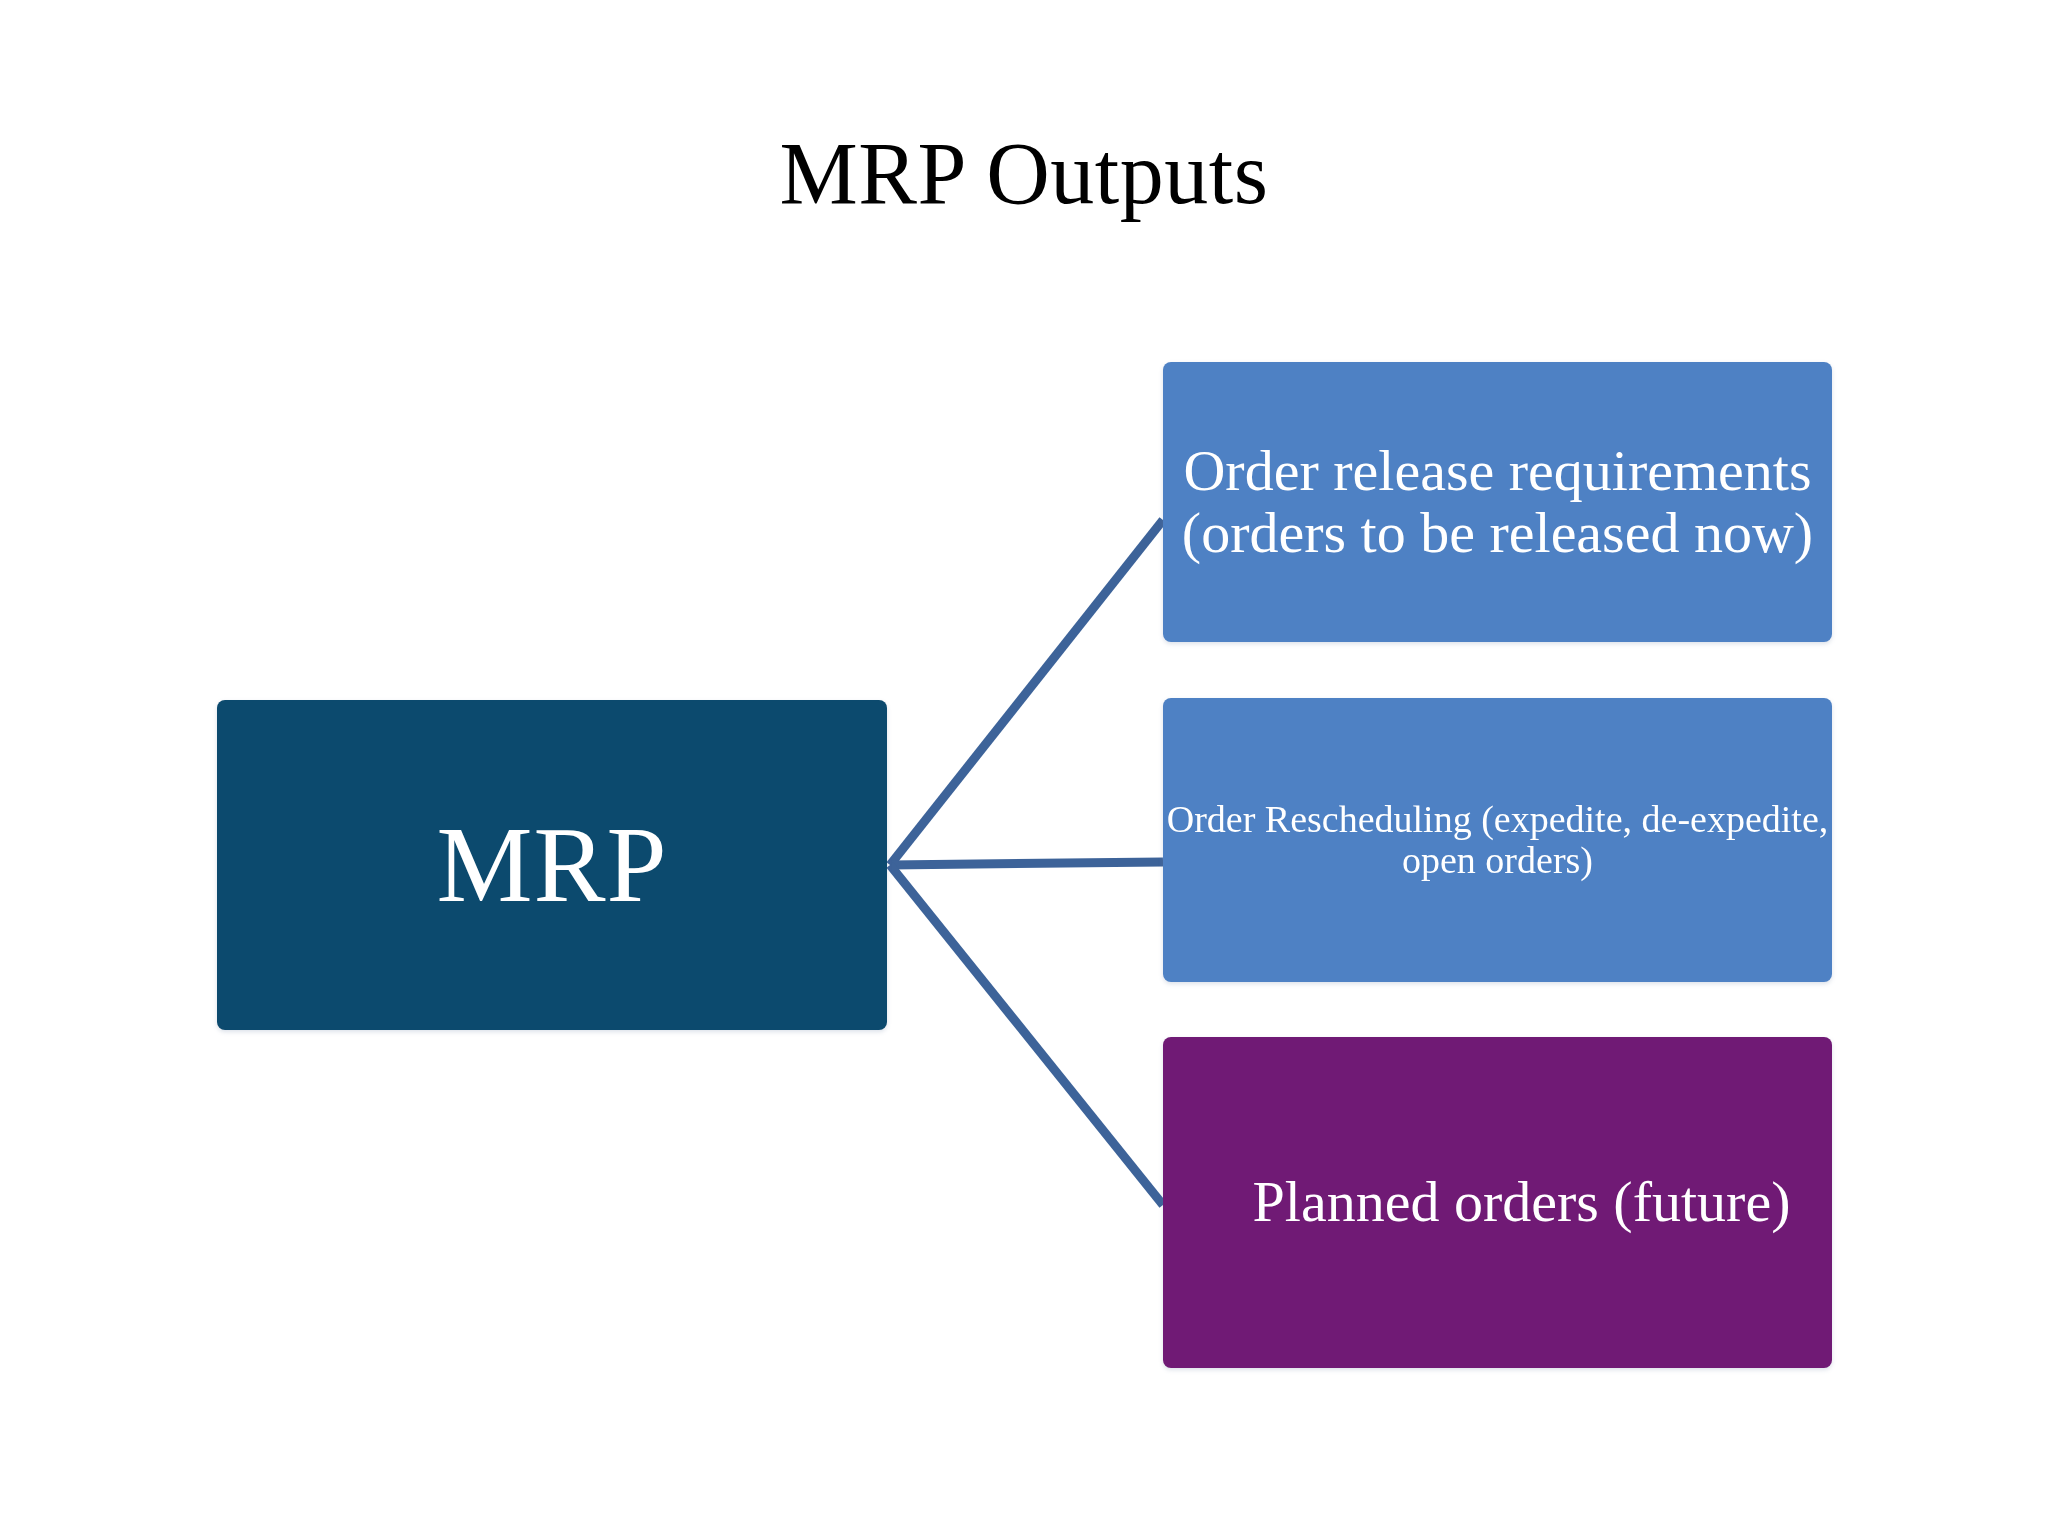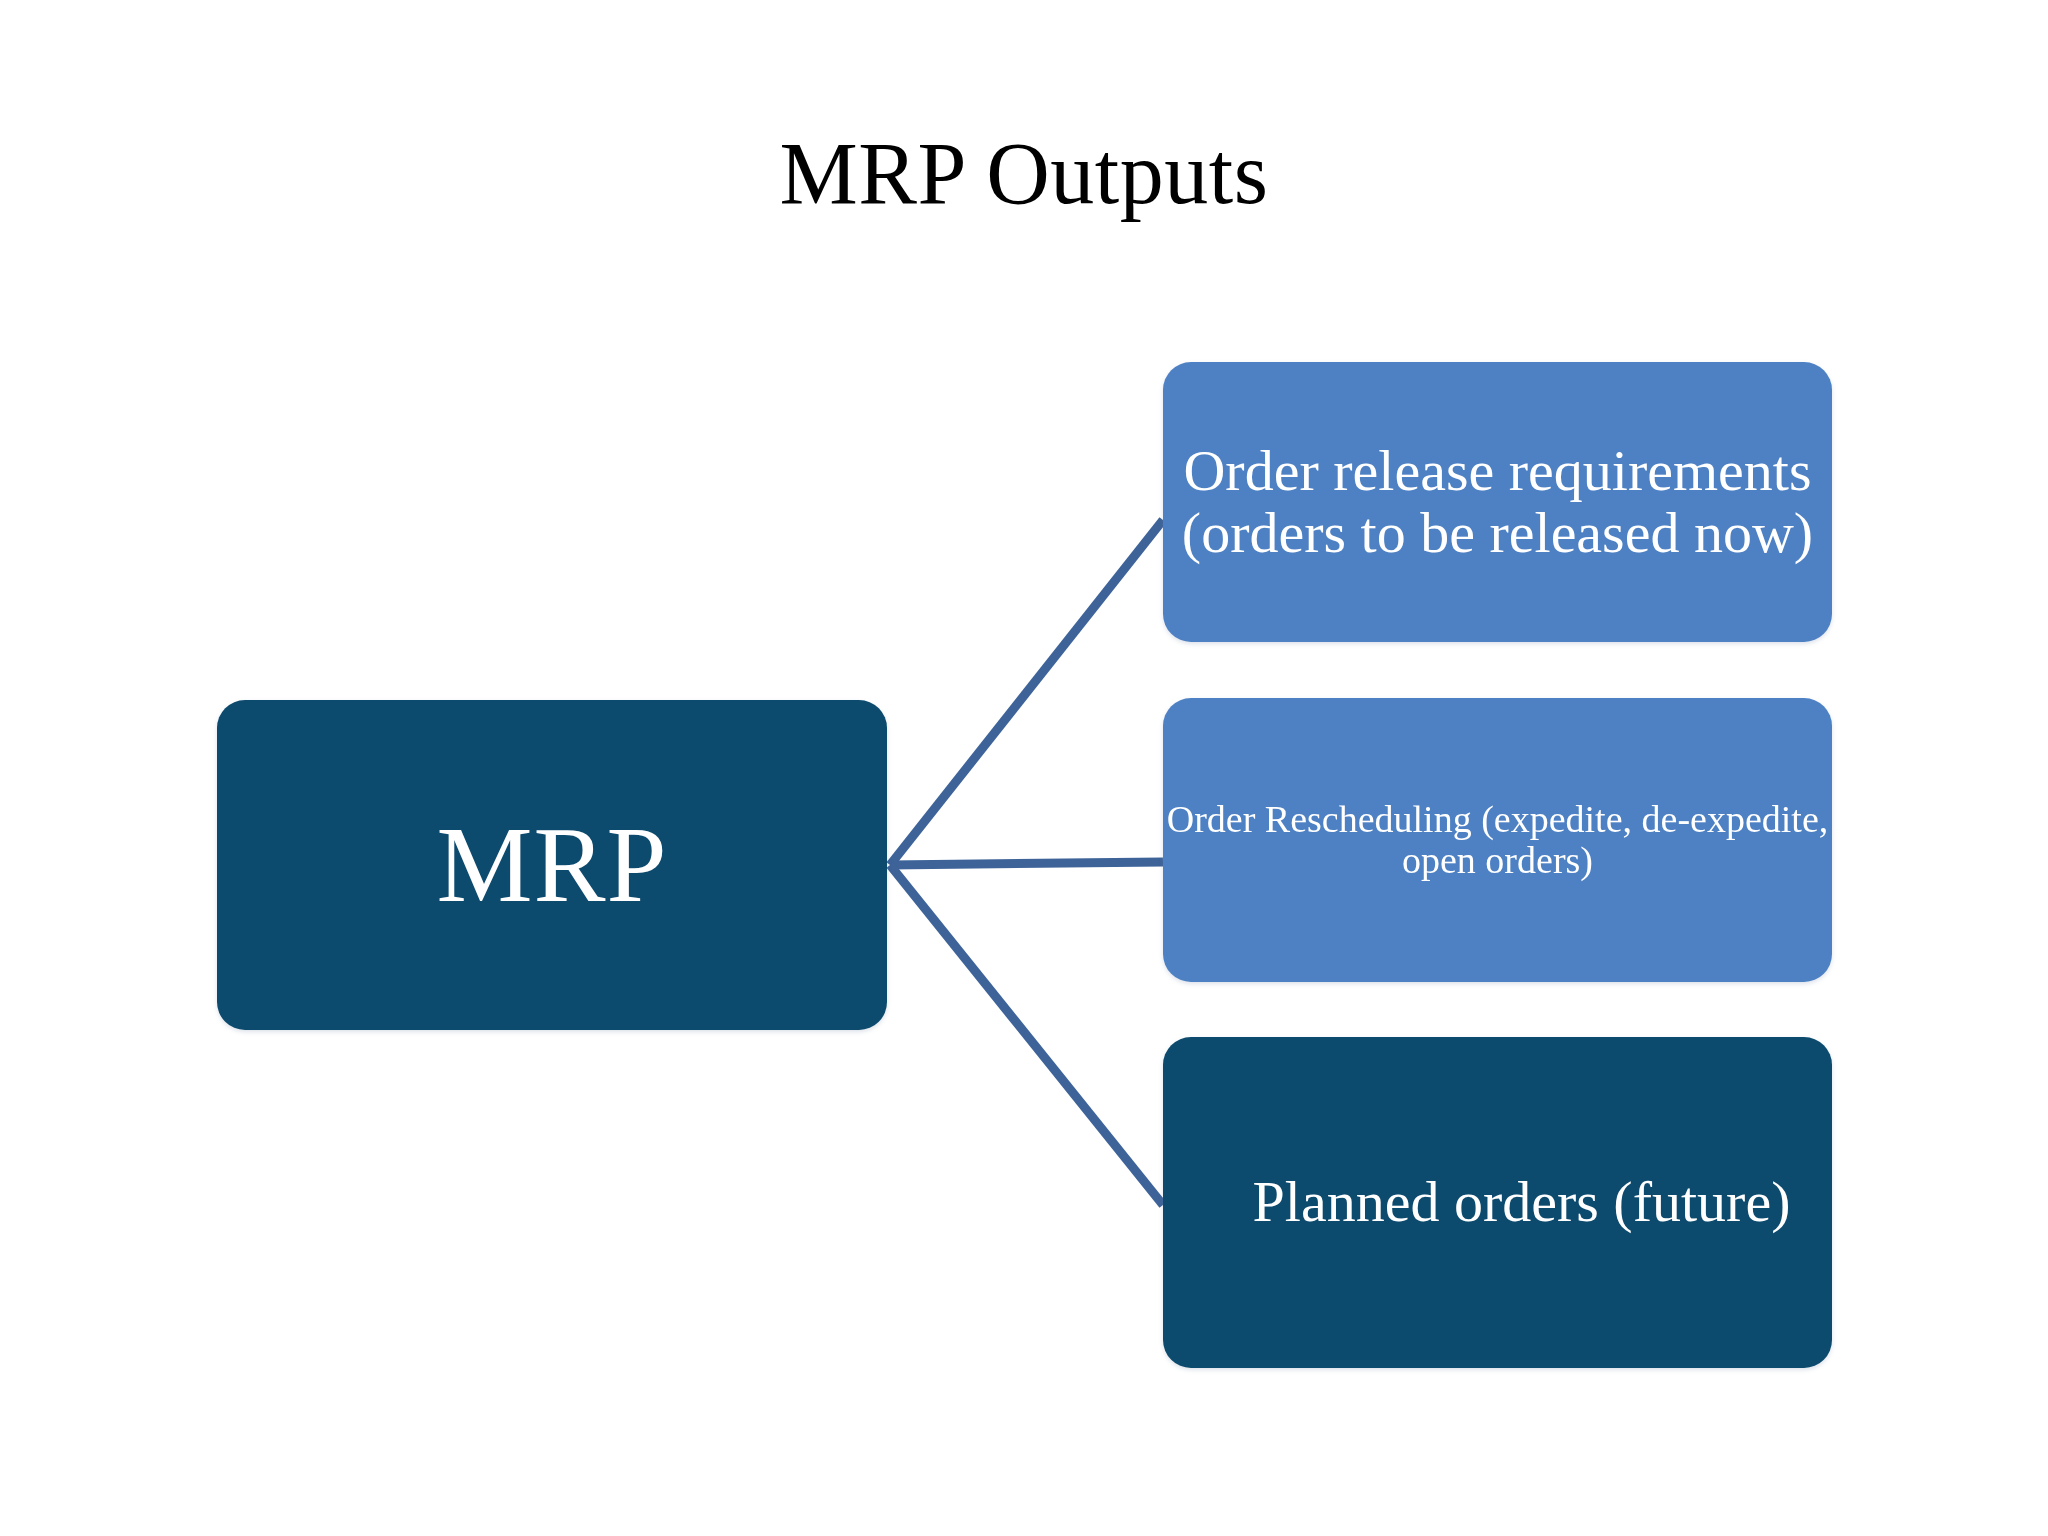--- a/index.html
+++ b/index.html
@@ -39,21 +39,21 @@
     top: 0;
     width: 2048px;
     height: 1536px;
     pointer-events: none;
   }
 
   
   .node {
     position: absolute;
     box-sizing: border-box;
-    border-radius: 28px;
+    border-radius: 8px;
     background: #4e81c4;
     color: #ffffff;
     display: flex;
     align-items: center;
     justify-content: center;
     text-align: center;
     font-family: "Liberation Serif", "DejaVu Serif", serif;
     box-shadow: 0 2px 4px rgba(120,140,170,0.25);
   }
   .node .node-text {
@@ -131,17 +131,17 @@
   </div>
 
   <div class="node" id="node-order-release" style="background: rgb(78, 129, 196); color: rgb(255, 255, 255);">
     <span class="node-text">Order release requirements (orders to be released now)</span>
   </div>
 
   <div class="node" id="node-order-rescheduling" style="background: rgb(78, 129, 196); color: rgb(255, 255, 255);">
     <span class="node-text">Order Rescheduling (expedite, de-expedite, open orders)</span>
   </div>
 
-  <div class="node" id="node-planned-orders" style="background: #0c4a6e; color: rgb(255, 255, 255); padding-left: 48px;">
+  <div class="node" id="node-planned-orders" style="background: #701a75; color: rgb(255, 255, 255); padding-left: 48px;">
     <span class="node-text">Planned orders (future)</span>
   </div>
 
 </div>
 
 </body></html>

